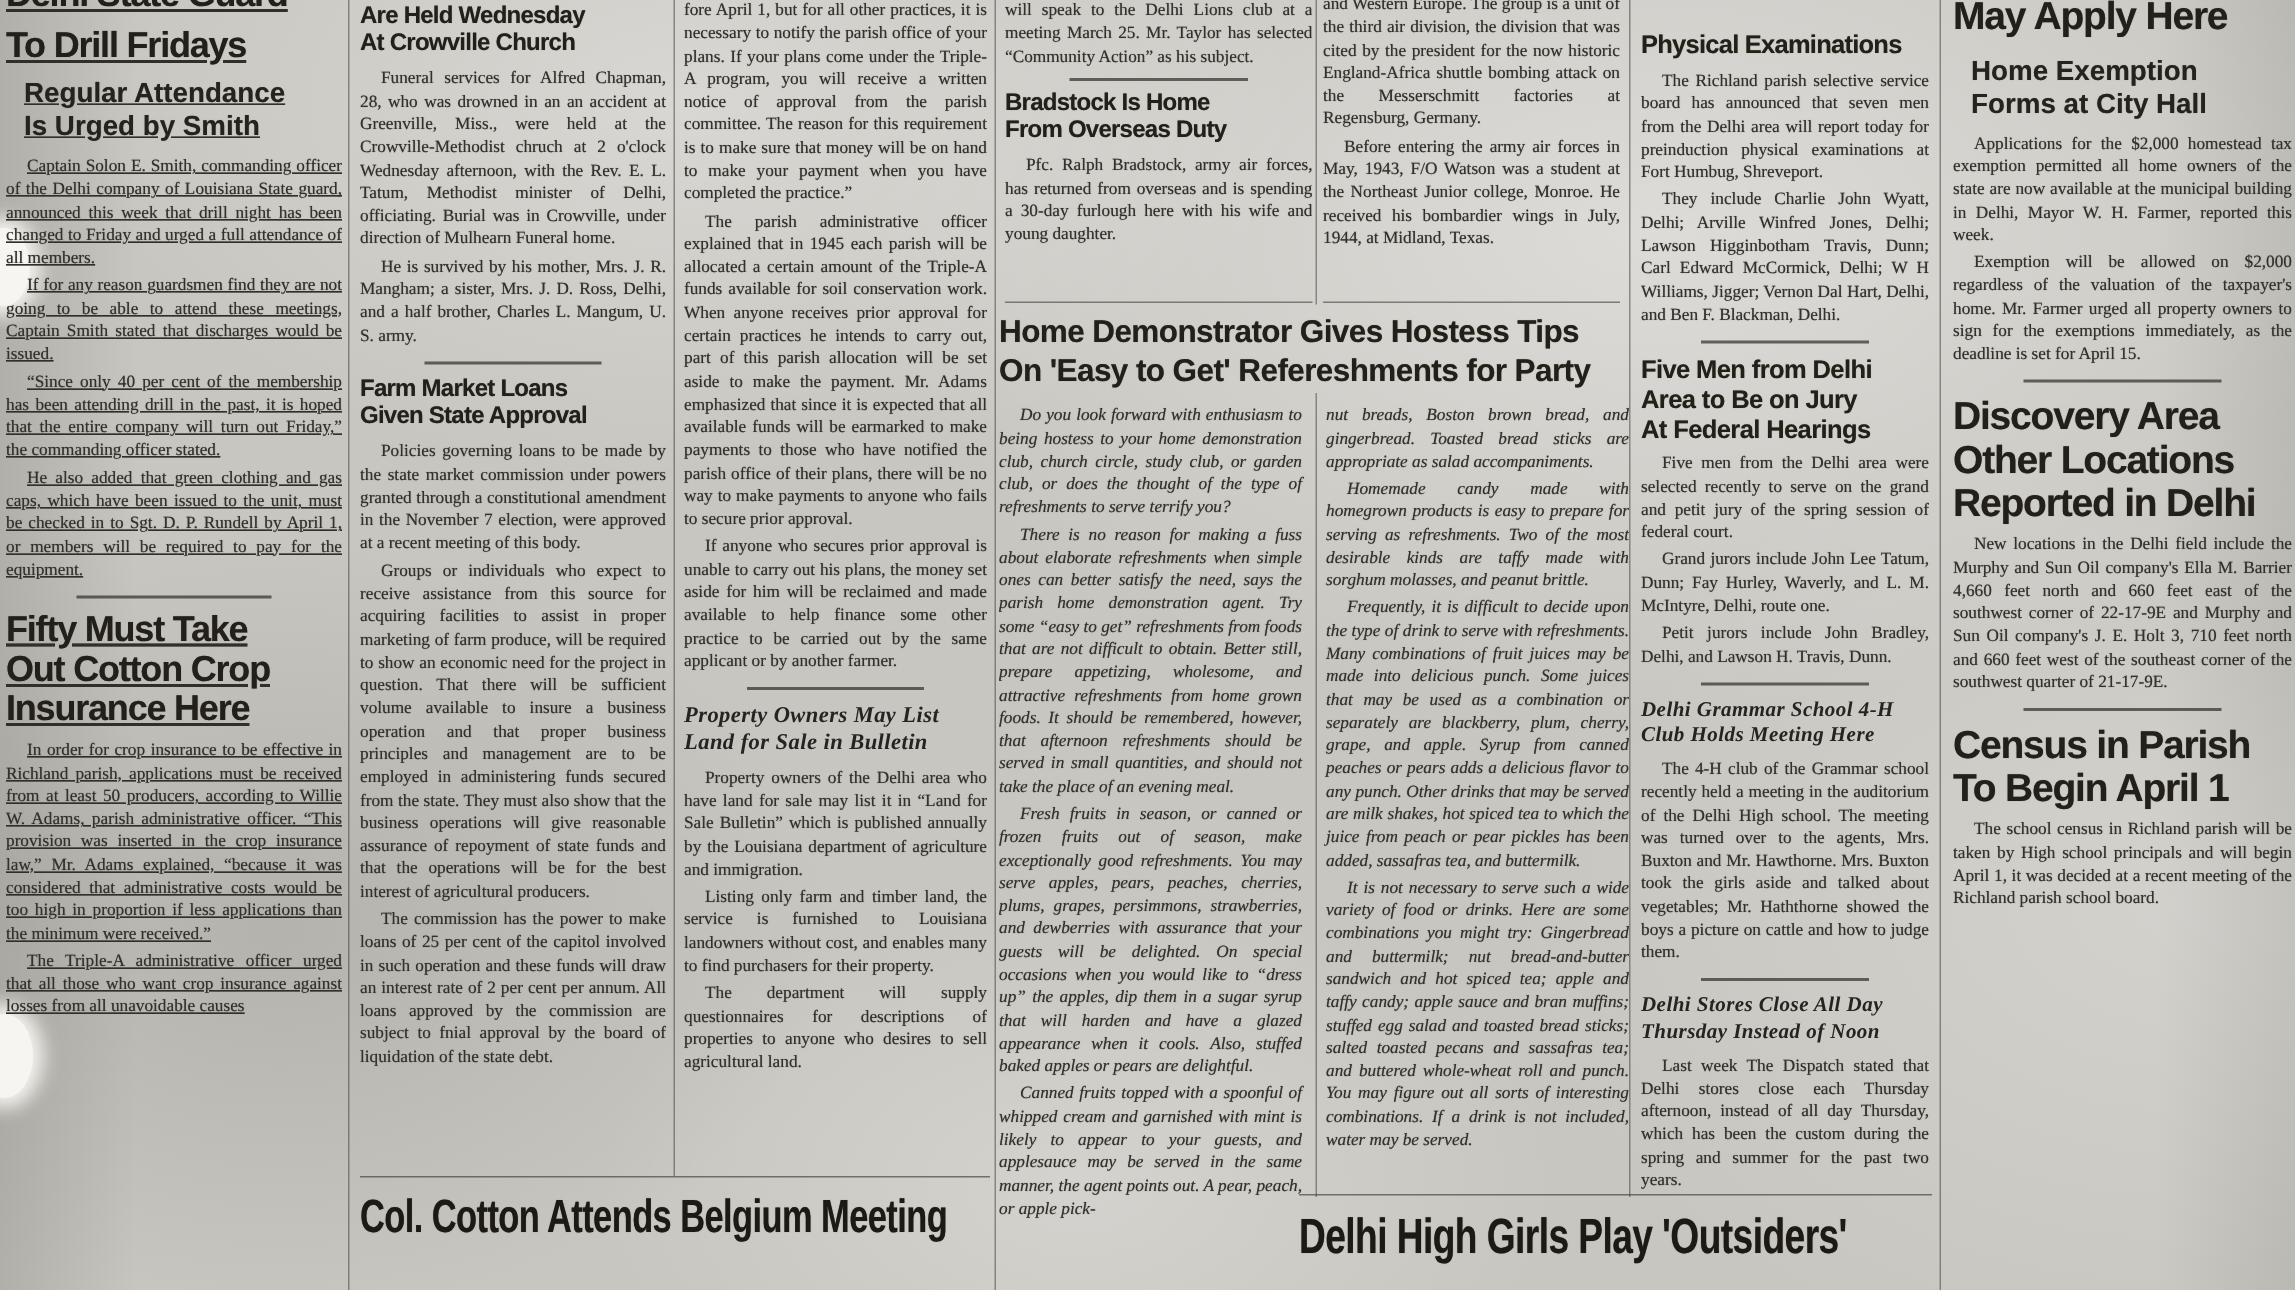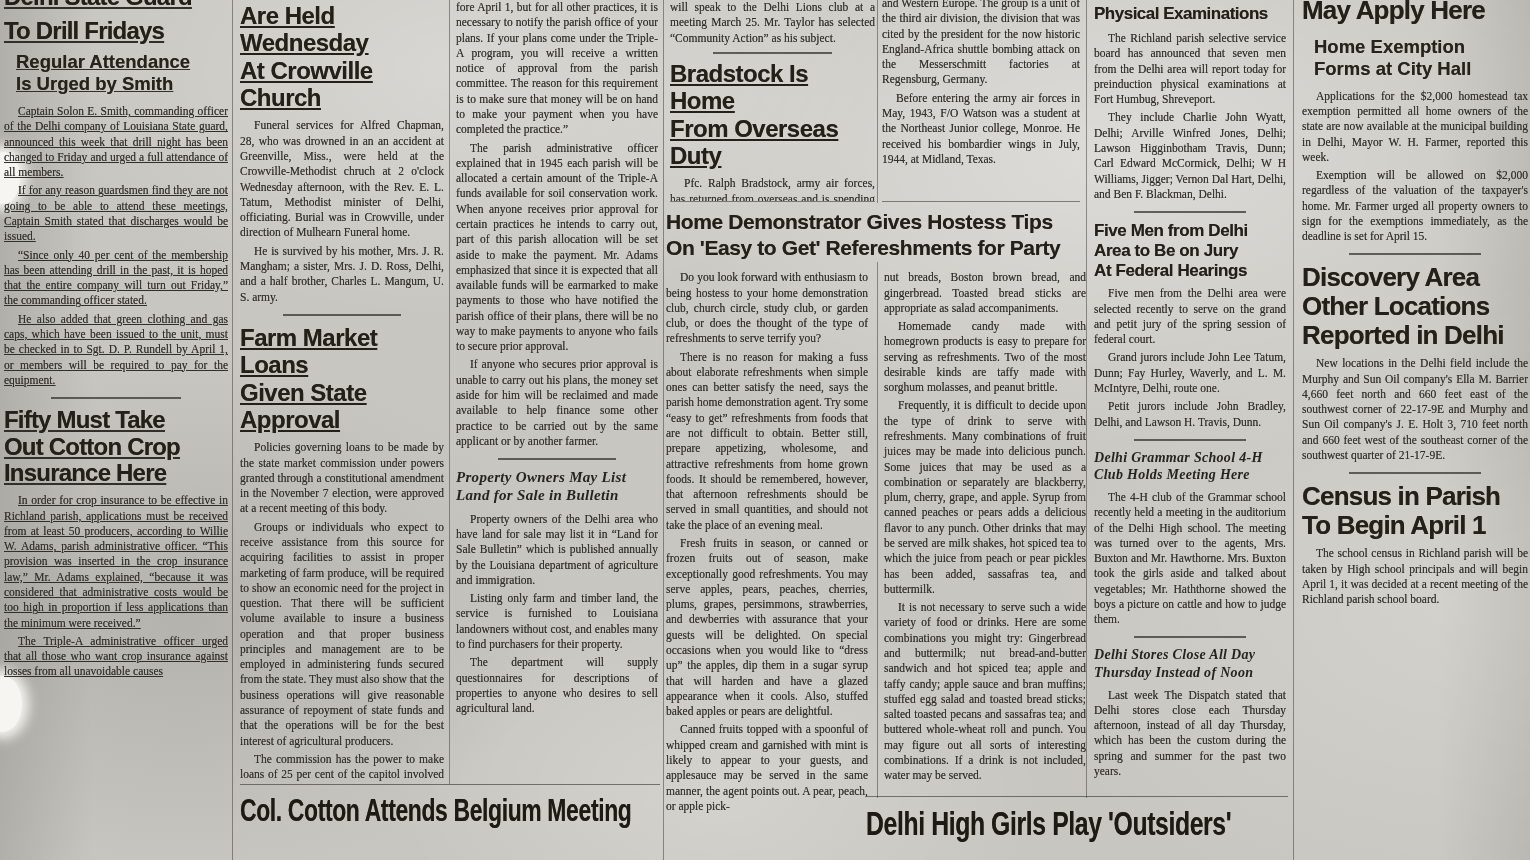--- a/index.html
+++ b/index.html
@@ -18,35 +18,35 @@
   }
   .blotch{position:absolute;background:#f6f5f1;border-radius:50%;
           box-shadow:0 0 12px 7px rgba(246,245,241,.95);}
   .vrule{position:absolute;width:1px;background:rgba(58,56,48,.5);}
   .col{position:absolute;overflow:hidden;}
   .bp{font-size:11.5px;line-height:1.33;text-align:justify;text-indent:14px;
       margin:0 0 3px;color:#33312b;text-shadow:0 0 .6px rgba(49,47,42,.65);}
   .hl{font-family:"Liberation Sans",sans-serif;font-weight:800;color:#232019;
       white-space:pre-line;text-shadow:0 0 .5px rgba(35,32,25,.55);}
   .hl-xl{font-size:24px;line-height:1.1;letter-spacing:-.8px;margin:2px 0 7px;}
-  .hl-md{font-size:24px;line-height:1.14;letter-spacing:-.5px;margin:2px 0 7px;text-decoration:underline;}
+  .hl-md{font-size:16px;line-height:1.14;letter-spacing:-.5px;margin:2px 0 7px;}
   .hl-sm{font-size:17px;line-height:1.16;letter-spacing:-.4px;margin:2px 0 6px;}
   .subhl{font-family:"Liberation Sans",sans-serif;font-weight:700;font-size:18.5px;
       line-height:1.18;margin:2px 0 9px 12px;white-space:pre-line;color:#26231c;
       text-shadow:0 0 .5px rgba(35,32,25,.5);}
   .serif-head{font-family:"Liberation Serif",serif;font-weight:700;font-size:15px;
       line-height:1.22;white-space:pre-line;margin:4px 0 7px;letter-spacing:.3px;color:#262420;font-style:italic;}
   .rule{border-top:2px solid rgba(50,48,42,.72);width:58%;margin:9px auto 8px;}
   .cut{overflow:hidden;}
   .banner{position:absolute;overflow:hidden;border-top:1.5px solid rgba(50,48,42,.6);padding-top:8px;}
   .banner h1{margin:0;font-family:"Liberation Sans",sans-serif;font-weight:800;color:#1d1a14;
       white-space:nowrap;transform-origin:left top;text-shadow:0 0 .6px rgba(29,26,20,.6);}
   #banner1 h1{font-size:31px;transform:scaleX(.74);letter-spacing:-.5px;}
   #banner2 h1{font-size:33px;transform:scaleX(.75);letter-spacing:-.5px;}
-  #hostess .hcols{display:flex;gap:16px;}
+  #hostess .hcols{display:flex;gap:16px;font-style:italic;}
   #hostess .hcol{width:202px;}
   #c4t,#c5t{border-bottom:1.5px solid rgba(50,48,42,.55);}
 </style>
 </head>
 <body>
 
 <div id="paper">
 
   <div class="blotch" style="left:-14px;top:152px;width:34px;height:52px;"></div>
   <div class="blotch" style="left:-16px;top:676px;width:38px;height:56px;"></div>
@@ -138,21 +138,21 @@
         <p class="bp">Frequently, it is difficult to decide upon the type of drink to serve with refreshments. Many combinations of fruit juices may be made into delicious punch. Some juices that may be used as a combination or separately are blackberry, plum, cherry, grape, and apple. Syrup from canned peaches or pears adds a delicious flavor to any punch. Other drinks that may be served are milk shakes, hot spiced tea to which the juice from peach or pear pickles has been added, sassafras tea, and buttermilk.</p>
         <p class="bp">It is not necessary to serve such a wide variety of food or drinks. Here are some combinations you might try: Gingerbread and buttermilk; nut bread-and-butter sandwich and hot spiced tea; apple and taffy candy; apple sauce and bran muffins; stuffed egg salad and toasted bread sticks; salted toasted pecans and sassafras tea; and buttered whole-wheat roll and punch. You may figure out all sorts of interesting combinations. If a drink is not included, water may be served.</p>
       </div>
     </div>
   </section>
 
   <div class="banner" id="banner2" style="left:866px;top:796px;width:422px;height:64px;">
     <h1>Delhi High Girls Play 'Outsiders'</h1>
   </div>
 
-  <section class="col" id="c6" style="left:1094px;top:0;width:192px;height:796px;">
+  <section class="col" id="c6" style="left:1094px;top:16px;width:192px;height:796px;">
     <h1 class="hl" style="font-size:17px;letter-spacing:-.5px;margin:4px 0 7px;">Physical Examinations</h1>
     <p class="bp">The Richland parish selective service board has announced that seven men from the Delhi area will report today for preinduction physical examinations at Fort Humbug, Shreveport.</p>
     <p class="bp">They include Charlie John Wyatt, Delhi; Arville Winfred Jones, Delhi; Lawson Higginbotham Travis, Dunn; Carl Edward McCormick, Delhi; W H Williams, Jigger; Vernon Dal Hart, Delhi, and Ben F. Blackman, Delhi.</p>
     <div class="rule"></div>
     <h1 class="hl hl-sm">Five Men from Delhi
 Area to Be on Jury
 At Federal Hearings</h1>
     <p class="bp">Five men from the Delhi area were selected recently to serve on the grand and petit jury of the spring session of federal court.</p>
     <p class="bp">Grand jurors include John Lee Tatum, Dunn; Fay Hurley, Waverly, and L. M. McIntyre, Delhi, route one.</p>
     <p class="bp">Petit jurors include John Bradley, Delhi, and Lawson H. Travis, Dunn.</p>

